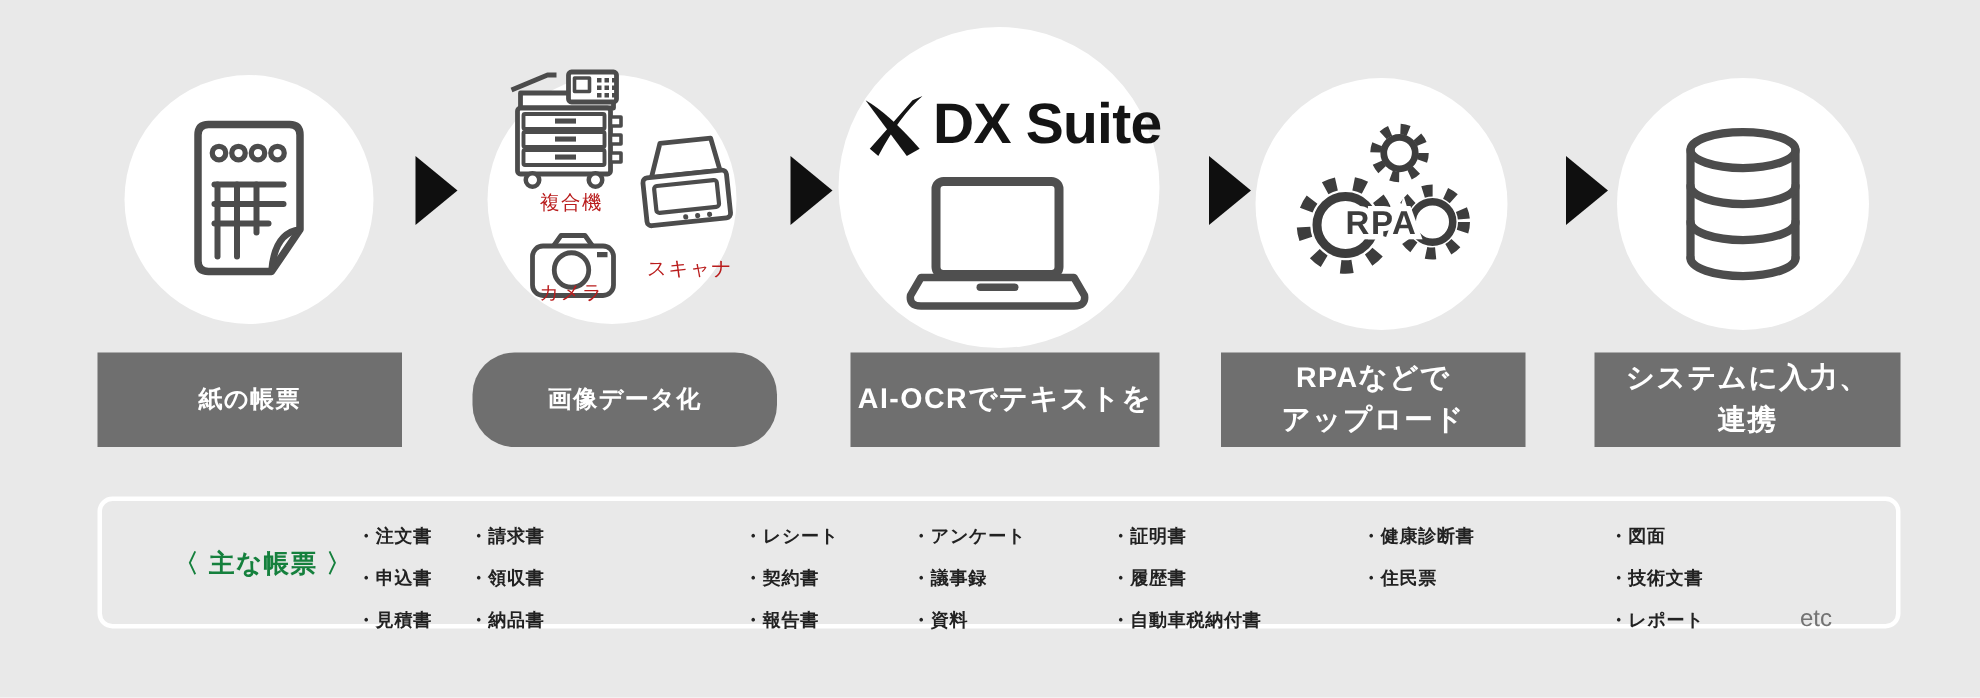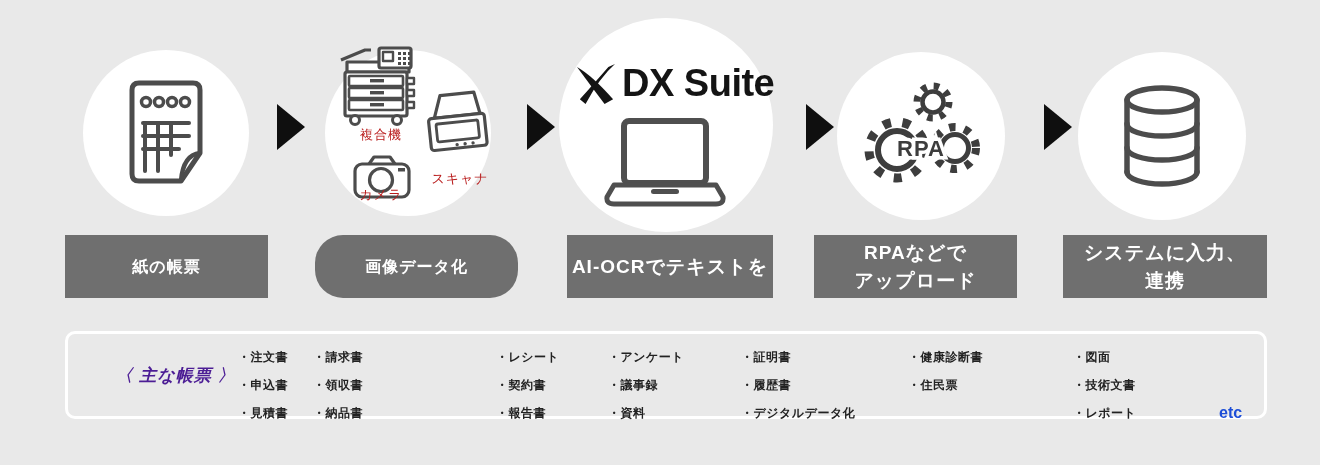--- a/index.html
+++ b/index.html
@@ -11,24 +11,24 @@
     font-weight:bold;font-size:19px;line-height:1.45;letter-spacing:1px;text-align:center;}
   .bar .ln{white-space:nowrap;}
   .bar1,.bar2{font-size:16px;}
   .arrow{position:absolute;top:104px;width:0;height:0;
     border-top:23px solid transparent;border-bottom:23px solid transparent;
     border-left:28px solid #0f0f0f;}
   .forms-box{position:absolute;left:65px;top:331px;width:1202px;height:88px;
     border:3px solid #fff;border-radius:10px;box-sizing:border-box;}
   .forms-heading{position:absolute;left:15px;top:0;height:100%;width:185px;
     display:flex;align-items:center;justify-content:center;
-    font-weight:bold;font-size:17px;color:#4c1d95;letter-spacing:1px;white-space:nowrap;font-style:italic;}
+    font-weight:bold;font-size:17px;color:#15803d;letter-spacing:1px;white-space:nowrap;}
   .form-col{position:absolute;top:9px;font-weight:bold;font-size:12px;color:#222;
     line-height:28px;letter-spacing:.5px;white-space:nowrap;}
-  .etc{position:absolute;top:65px;left:1132px;font-weight:bold;font-size:16px;color:#1d4ed8;line-height:28px;margin-left:19px;}
+  .etc{position:absolute;top:65px;left:1132px;font-weight:normal;font-size:16px;color:#737373;line-height:28px;}
   .devlabel{position:absolute;font-weight:normal;font-size:13px;color:#b91c1c;
     letter-spacing:1px;white-space:nowrap;text-align:center;}
   .icon{position:absolute;}
   .logo-row{position:absolute;left:18px;top:44px;display:flex;align-items:center;}
   .logo-text{font-weight:bold;font-size:38px;color:#141414;letter-spacing:-.5px;
     margin-left:7px;white-space:nowrap;}
 </style>
 </head>
 <body>
 
@@ -194,21 +194,21 @@
       <div>・報告書</div>
     </div>
     <div class="form-col" style="left:540px;">
       <div>・アンケート</div>
       <div>・議事録</div>
       <div>・資料</div>
     </div>
     <div class="form-col" style="left:673px;">
       <div>・証明書</div>
       <div>・履歴書</div>
-      <div>・デジタルデータ化</div>
+      <div>・自動車税納付書</div>
     </div>
     <div class="form-col" style="left:840px;">
       <div>・健康診断書</div>
       <div>・住民票</div>
     </div>
     <div class="form-col" style="left:1005px;">
       <div>・図面</div>
       <div>・技術文書</div>
       <div>・レポート</div>
     </div>

